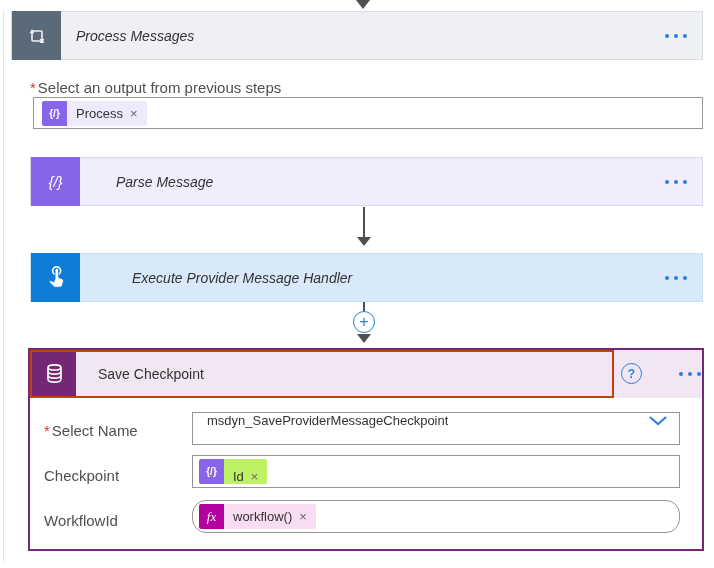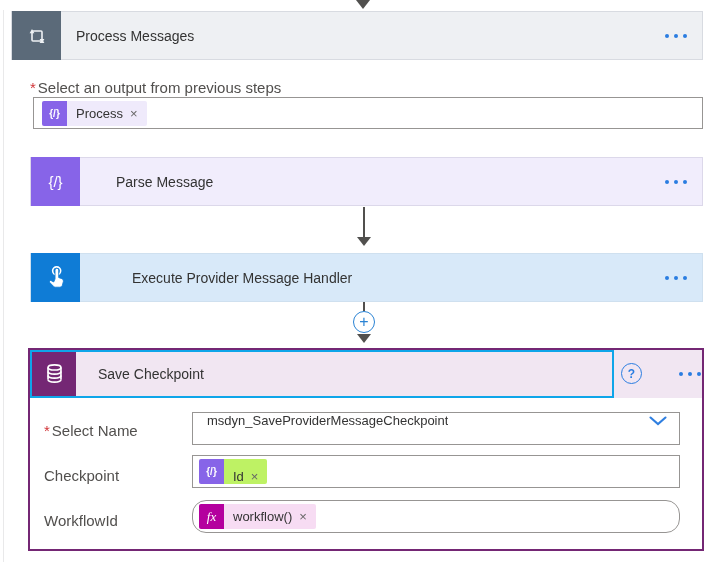--- a/index.html
+++ b/index.html
@@ -1,20 +1,20 @@
 <!DOCTYPE html>
 <html><head>
 <meta charset="utf-8">
 <style>
   html,body{margin:0;padding:0;background:#fff;}
   .canvas{position:relative;width:714px;height:568px;background:#fff;overflow:hidden;
     font-family:"Liberation Sans","DejaVu Sans",sans-serif;color:#333;}
   .abs{position:absolute;box-sizing:border-box;}
   
-  .row-card{display:flex;align-items:center;box-sizing:border-box;cursor:pointer;}
+  .row-card{display:flex;align-items:center;box-sizing:border-box;cursor:pointer;font-style:italic;}
   .icon-sq{display:flex;align-items:center;justify-content:center;flex:none;color:#fff;}
   .action-title{font-size:14px;color:#333;white-space:nowrap;}
   .more-btn{margin-left:auto;display:flex;align-items:center;cursor:pointer;height:100%;}
   .dots{width:4px;height:4px;border-radius:50%;background:#2a7de1;display:block;
     box-shadow:9px 0 0 #2a7de1,18px 0 0 #2a7de1;}
   
   .field-label{font-size:15px;color:#514f4d;white-space:nowrap;}
   .req{color:#d13438;margin-right:2px;}
   .text-input{background:#fff;border:1px solid #979593;display:flex;align-items:center;
     padding:0 8px;cursor:text;}
@@ -26,21 +26,21 @@
   
   .connector-line{width:2px;background:#51504e;}
   .arrowhead-down{width:0;height:0;border-left:7px solid transparent;
     border-right:7px solid transparent;border-top:9px solid #51504e;}
   .plus-btn{width:22px;height:22px;border:1.6px solid #2a83d4;border-radius:50%;background:#fff;
     color:#2a83d4;display:flex;align-items:center;justify-content:center;font-size:16px;
     line-height:1;cursor:pointer;font-weight:400;}
   
   .sc-card{border:2px solid #742774;background:#fff;}
   .sc-header{left:0;top:0;right:0;height:48px;background:#f1e6f2;}
-  .sc-selected{left:0;top:0;width:584px;height:48px;border:2px solid #0ea5e9;background:#f1e6f2;
+  .sc-selected{left:0;top:0;width:584px;height:48px;border:2px solid #c2410c;background:#f1e6f2;
     display:flex;align-items:center;cursor:pointer;}
   .help-btn{width:21px;height:21px;border:1.6px solid #2a7de1;border-radius:50%;color:#2a7de1;
     font-size:12px;font-weight:bold;display:flex;align-items:center;justify-content:center;cursor:pointer;}
   .dd-value{font-size:13px;color:#333;white-space:nowrap;overflow:hidden;}
   .chev{margin-left:auto;flex:none;display:flex;align-items:center;}
 </style>
 </head>
 <body>
 
 <div class="canvas">

